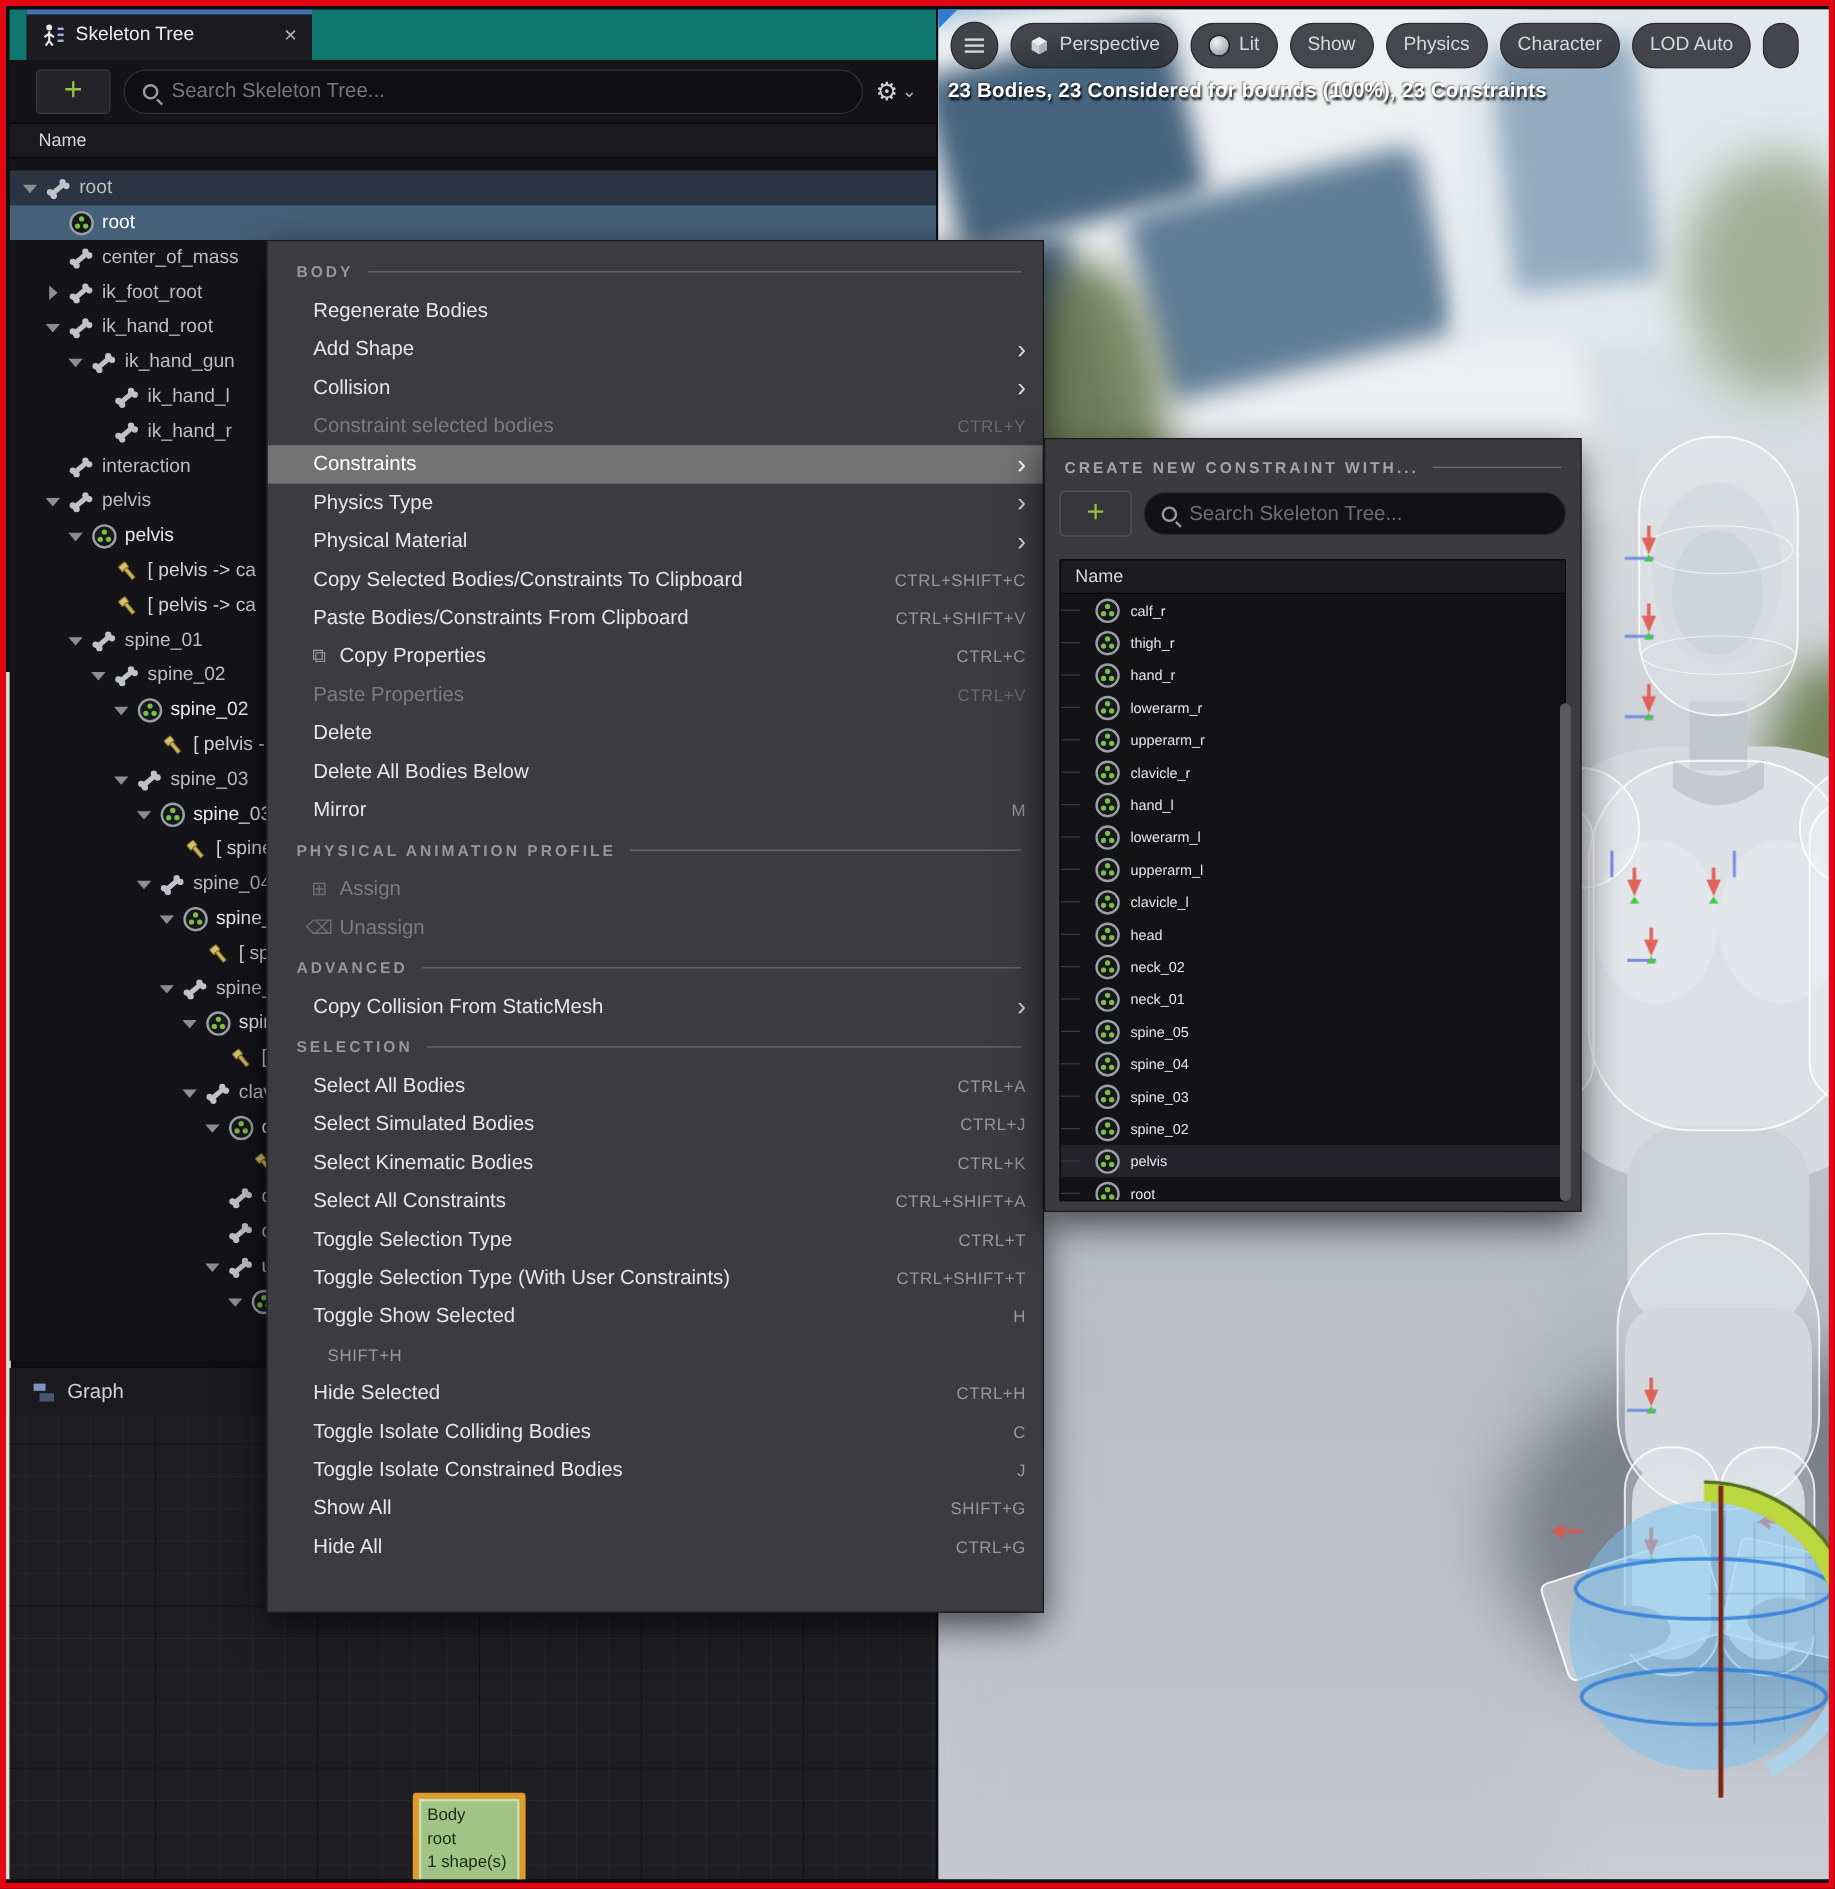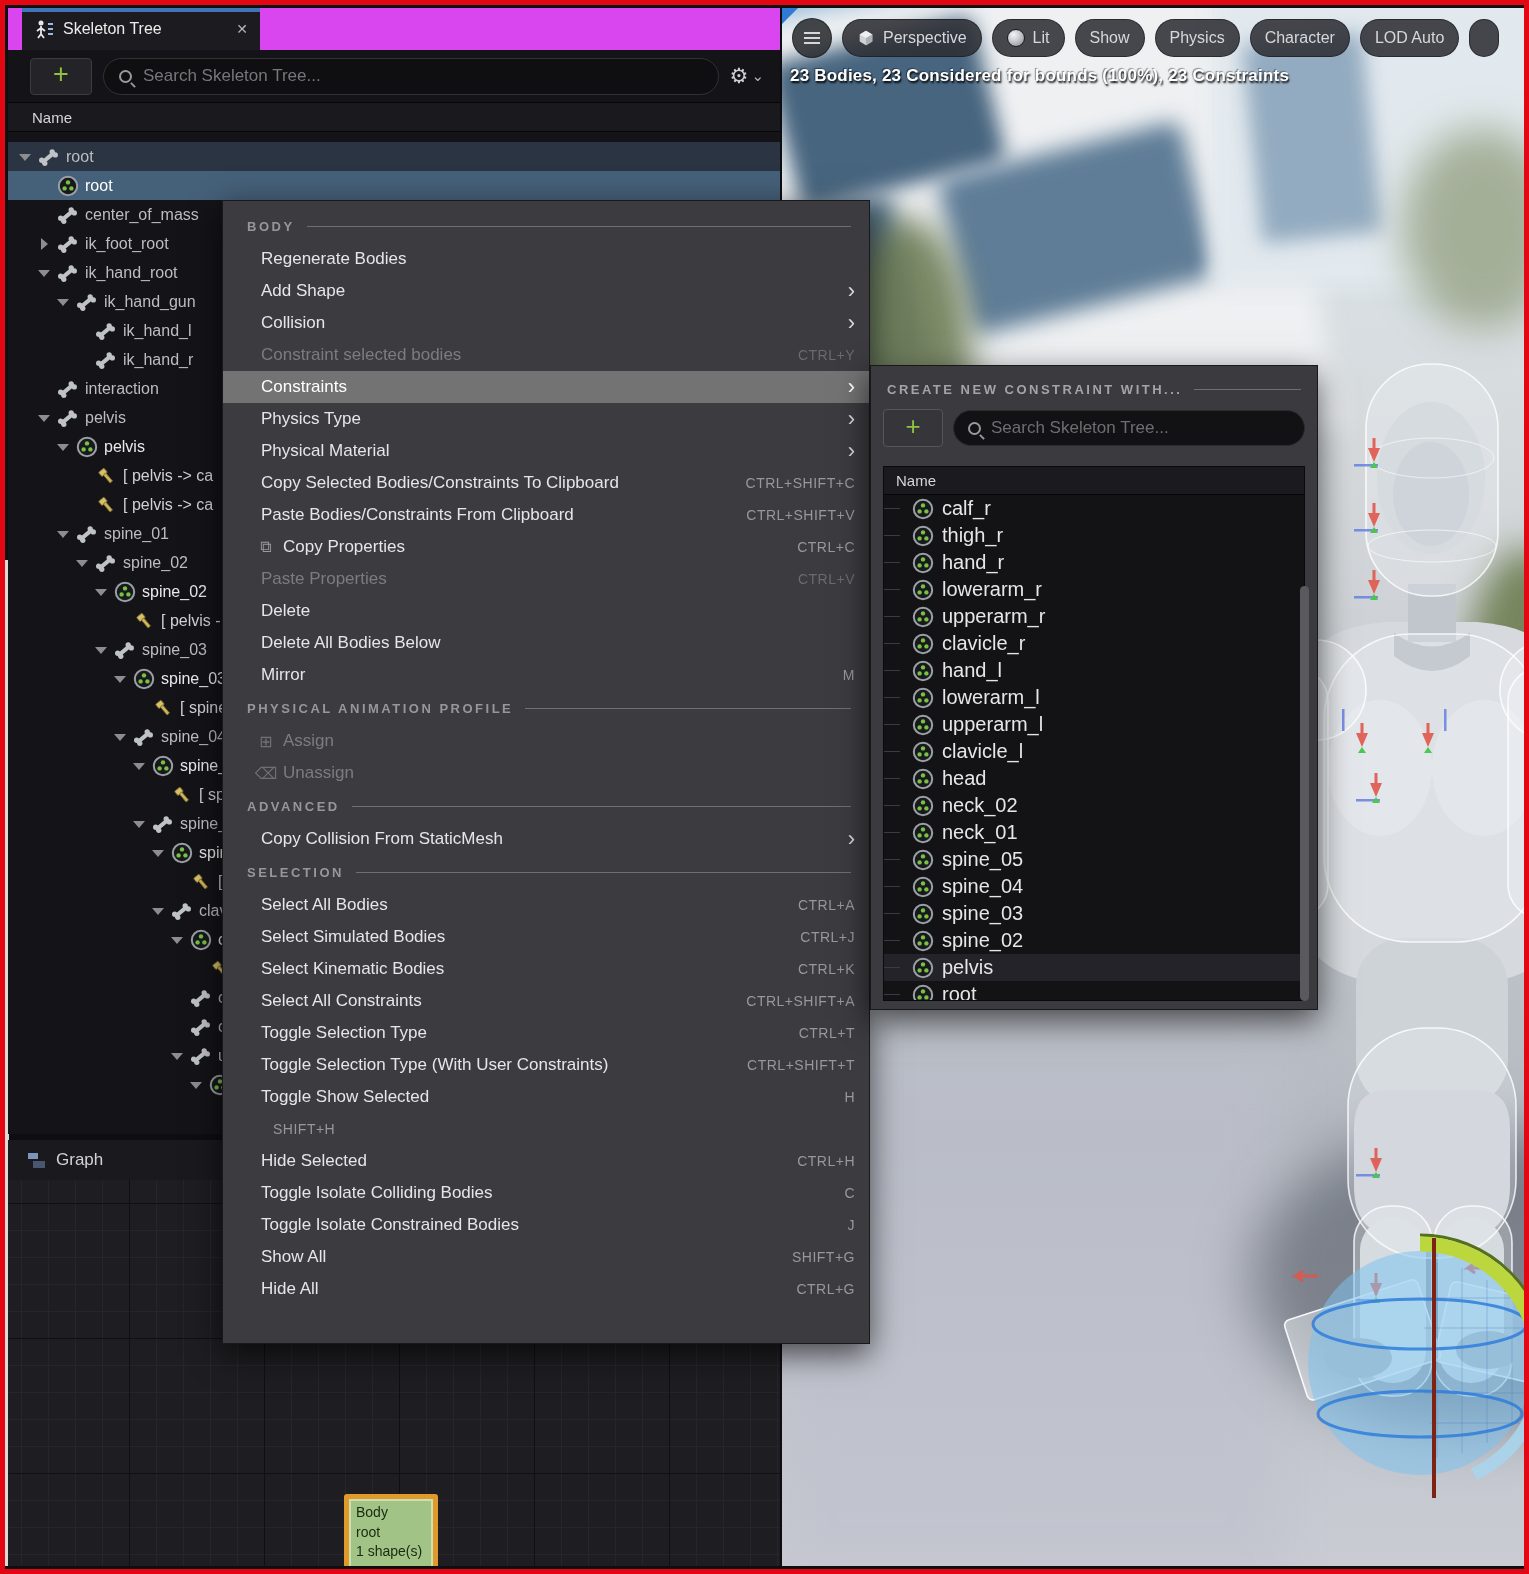--- a/index.html
+++ b/index.html
@@ -4,21 +4,21 @@
 <style>
   * { margin:0; padding:0; box-sizing:border-box; }
   html,body { background:#09090b; }
   .app{ position:relative; width:1529px; height:1574px; background:#0e0e11;
         overflow:hidden; font-family:Liberation Sans, sans-serif; }
   .frame{ position:absolute; inset:0; border:5px solid #e30613; z-index:99; pointer-events:none; }
   .side-strip{ position:absolute; left:4px; top:560px; width:5px; height:1006px; background:#dedcd8; z-index:3; }
 
   
   .skeleton-panel{ position:absolute; left:8px; top:8px; width:772px; height:1126px; background:#141418; z-index:4; }
-  .tabbar{ height:42px; background:#d946ef; position:relative; }
+  .tabbar{ height:42px; background:#0f766e; position:relative; }
   .tab{ position:absolute; left:14px; top:0; width:238px; height:42px; background:#1c1c20;
         display:flex; align-items:center; gap:9px; padding:0 12px; }
   .tab::before{ content:""; position:absolute; left:0; top:0; right:0; height:4px; background:#3f74b8; }
   .tab-label{ color:#ececec; font-size:16px; }
   .tab-close{ margin-left:auto; color:#b4b4b6; font-size:14px; }
   .tab-close::after{ content:"✕"; }
 
   .sk-toolbar{ display:flex; align-items:center; height:52px; padding:0 16px 0 22px; gap:11px; }
   .add-btn{ width:62px; height:37px; background:#242428; border:1px solid #3c3c40; border-radius:4px;
             display:flex; align-items:center; justify-content:center; color:#8fc33f; font-size:27px; line-height:1; }
@@ -134,21 +134,21 @@
   .sub-line{ flex:1; height:1px; background:#6e6e73; }
   .sub-toolbar{ display:flex; gap:10px; padding:8px 12px 6px 12px; align-items:center; }
   .sub-add{ width:60px; height:38px; background:#35353a; border:1px solid #55555a; border-radius:4px;
     display:flex; align-items:center; justify-content:center; color:#8fc33f; font-size:26px; }
   .sub-add::after{ content:"+"; margin-top:-3px; }
   .sub-search{ flex:1; height:36px; background:#121215; border:1px solid #2c2c30; border-radius:18px;
     display:flex; align-items:center; padding:0 14px; gap:10px; color:#6e6e72; font-size:17px; }
   .sub-list{ position:absolute; left:12px; right:12px; top:100px; bottom:8px; background:#131316; border:1px solid #0a0a0c; overflow:hidden; }
   .sub-name-header{ height:28px; background:#1b1b1f; border-bottom:1px solid #060608;
     display:flex; align-items:center; padding-left:12px; color:#d6d6d8; font-size:15px; }
-  .srow{ height:27px; display:flex; align-items:center; gap:8px; padding-left:28px; color:#e6e6e8; font-size:20px; position:relative; }
+  .srow{ height:27px; display:flex; align-items:center; gap:8px; padding-left:28px; color:#e6e6e8; font-size:12px; position:relative; }
   .srow::before{ content:""; position:absolute; left:0; top:13px; width:16px; height:1px; background:#3c3c40; }
   .srow.hover{ background:#232329; }
   .sub-scroll{ position:absolute; right:8px; top:220px; width:9px; height:415px; background:#59595e; border-radius:5px; z-index:56; }
 </style>
 </head>
 <body>
 
 <div class="app">
 
   <div class="viewport">

